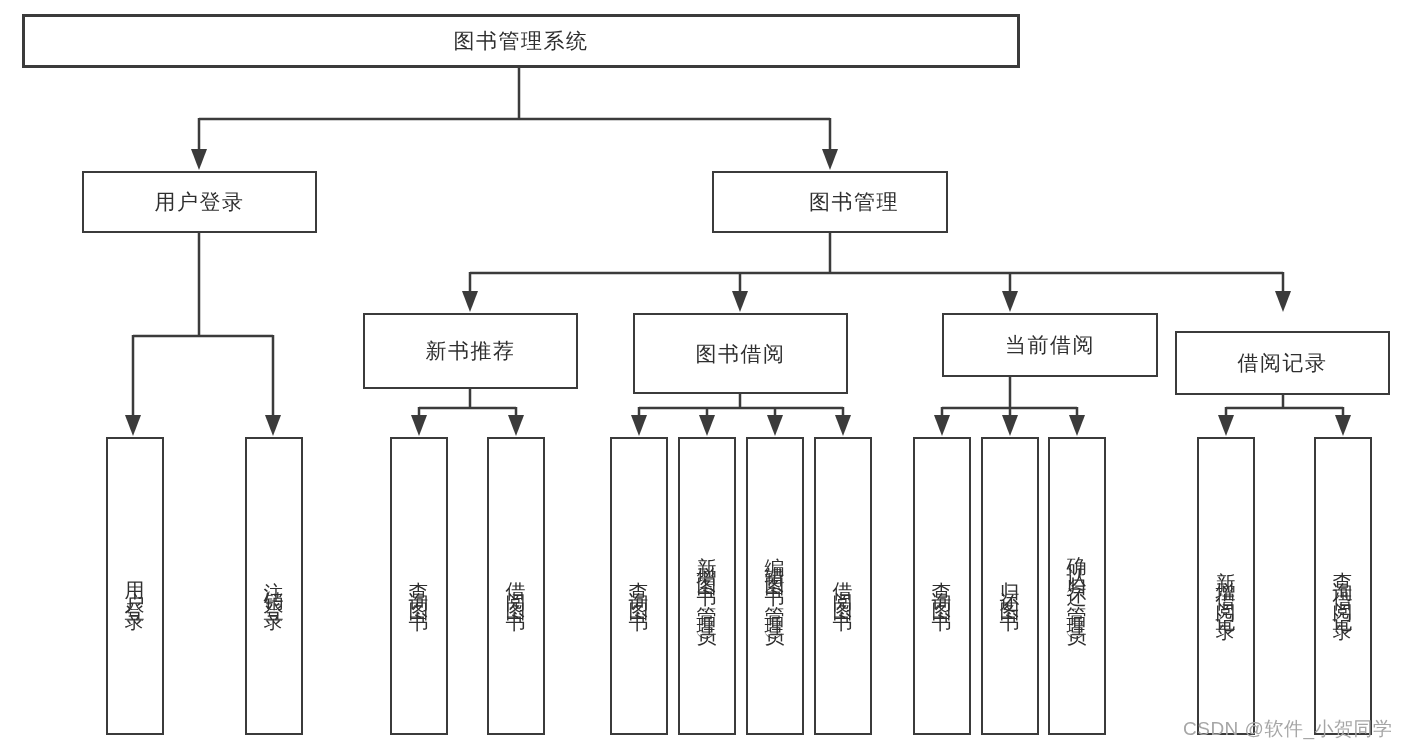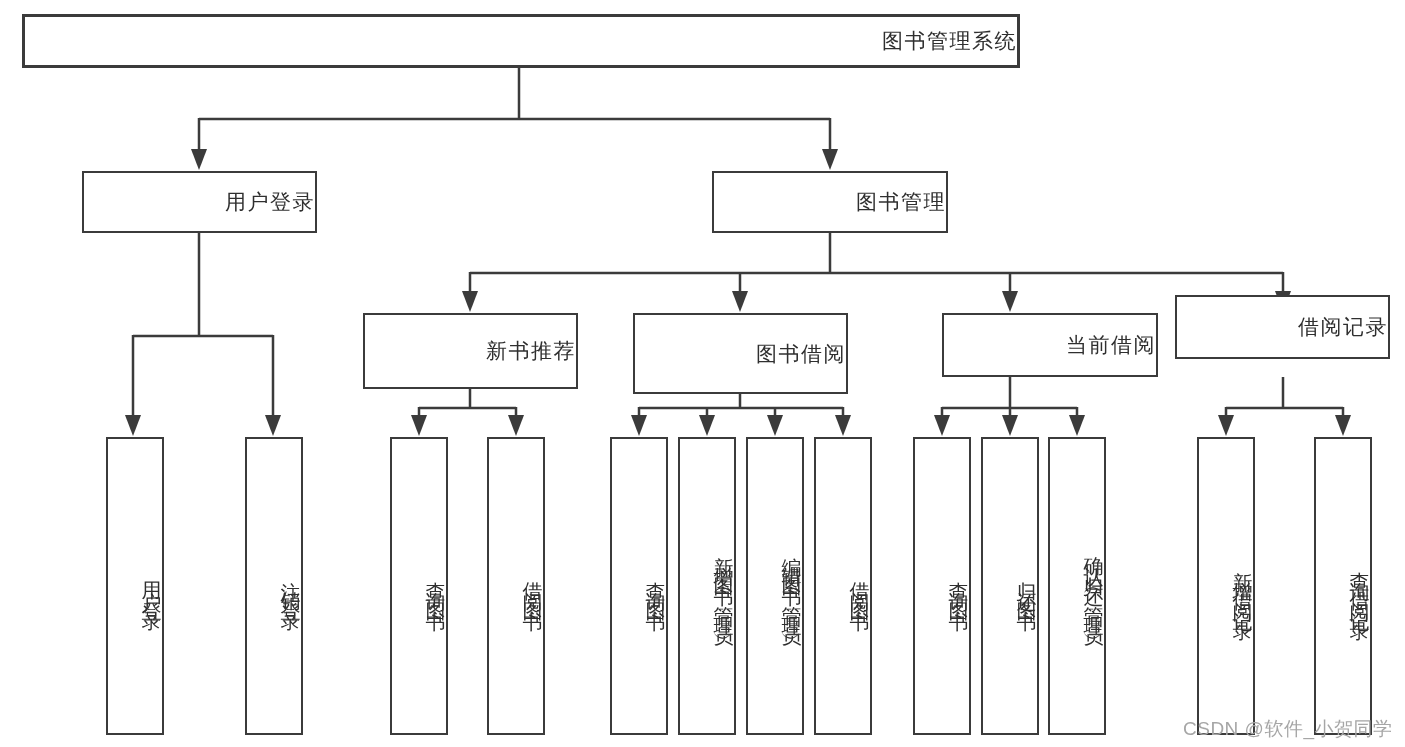--- a/index.html
+++ b/index.html
@@ -19,21 +19,21 @@
   }
   svg.connectors .lines { stroke: var(--line, #3b3b3b); stroke-width: 2.5; fill: none; }
   svg.connectors .arrows { fill: var(--line, #3b3b3b); stroke: none; }
   .box {
     position: absolute;
     box-sizing: border-box;
     border: 2.5px solid var(--line, #3b3b3b);
     background: var(--box-background, #ffffff);
     display: flex;
     align-items: center;
-    justify-content: flex-end;
+    justify-content: center;
     text-align: center;
   }
   .box.root { border-width: 3px; }
   .h-label {
     font-size: 21px;
     letter-spacing: 1.5px;
     white-space: nowrap;
   }
   .v-label {
     writing-mode: vertical-rl;
@@ -111,21 +111,21 @@
 
   <div class="box" style="left:363px; top:313px; width:215px; height:76px;">
     <span class="h-label">新书推荐</span>
   </div>
   <div class="box" style="left:633px; top:313px; width:215px; height:81px;">
     <span class="h-label">图书借阅</span>
   </div>
   <div class="box" style="left:902px; top:313px; width:216px; height:64px;margin-left:40px;">
     <span class="h-label">当前借阅</span>
   </div>
-  <div class="box" style="left:1175px; top:295px; width:215px; height:64px;">
+  <div class="box" style="left:1175px; top:331px; width:215px; height:64px;">
     <span class="h-label">借阅记录</span>
   </div>
 
   <div class="box" style="left:106px; top:437px; width:58px; height:298px;">
     <span class="v-label">用户登录</span>
   </div>
   <div class="box" style="left:245px; top:437px; width:58px; height:298px;">
     <span class="v-label">注销登录</span>
   </div>
 

